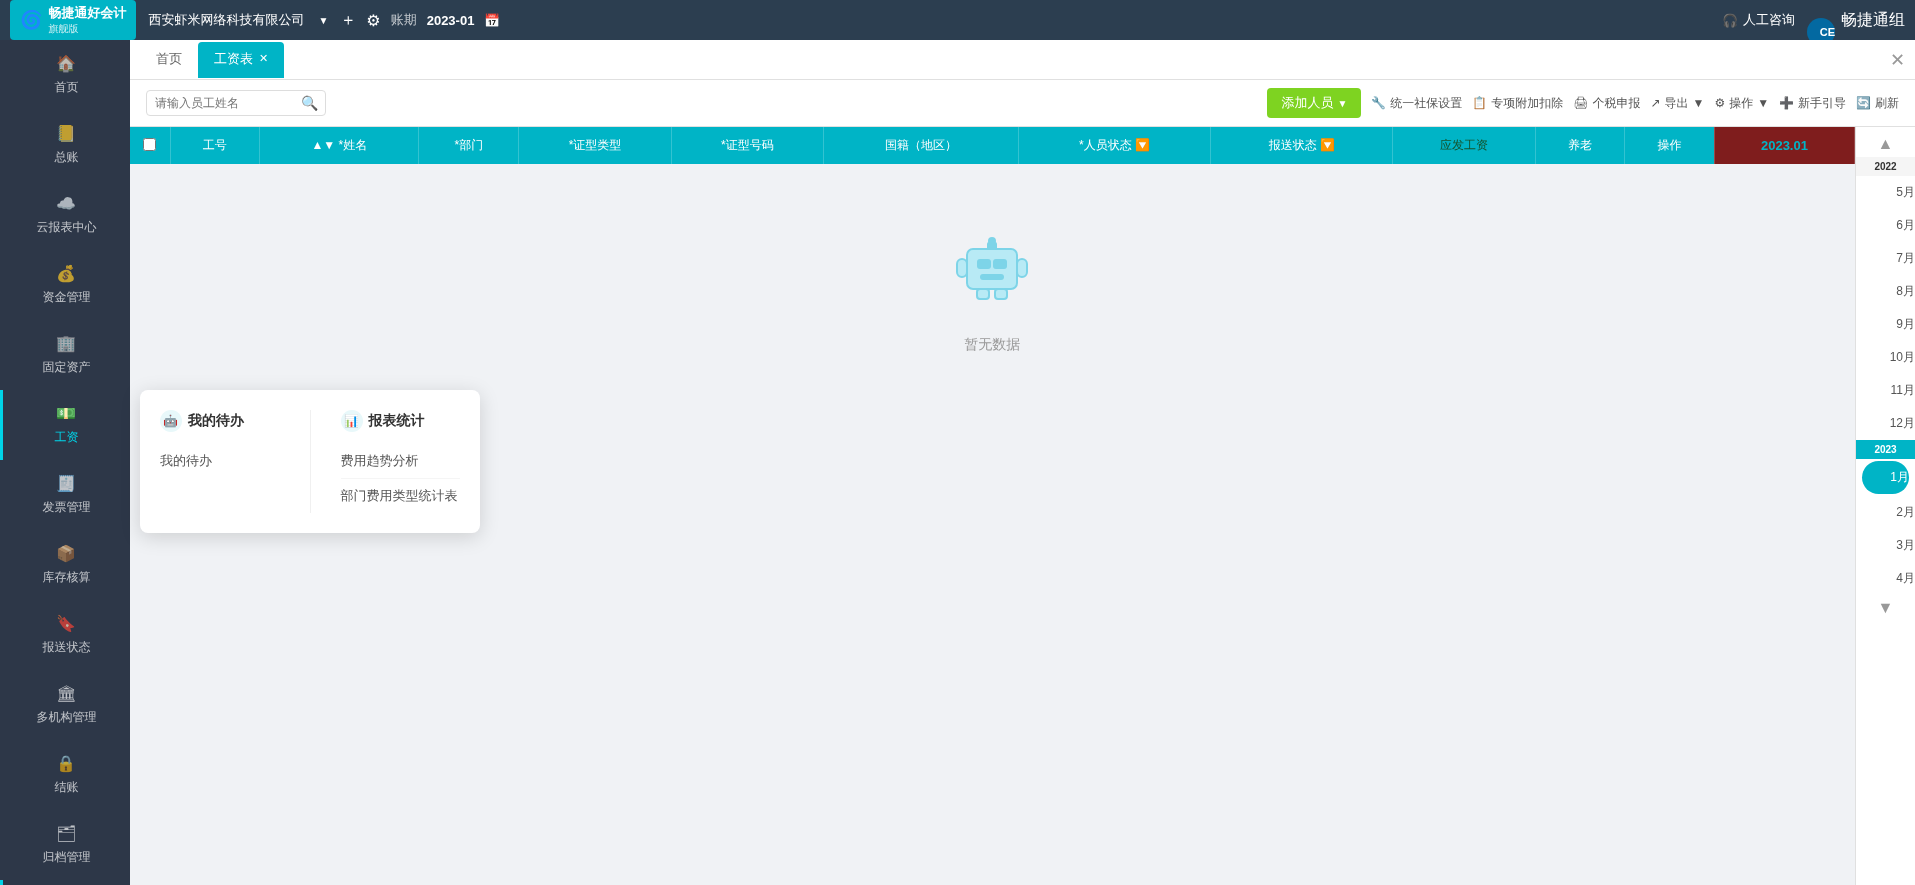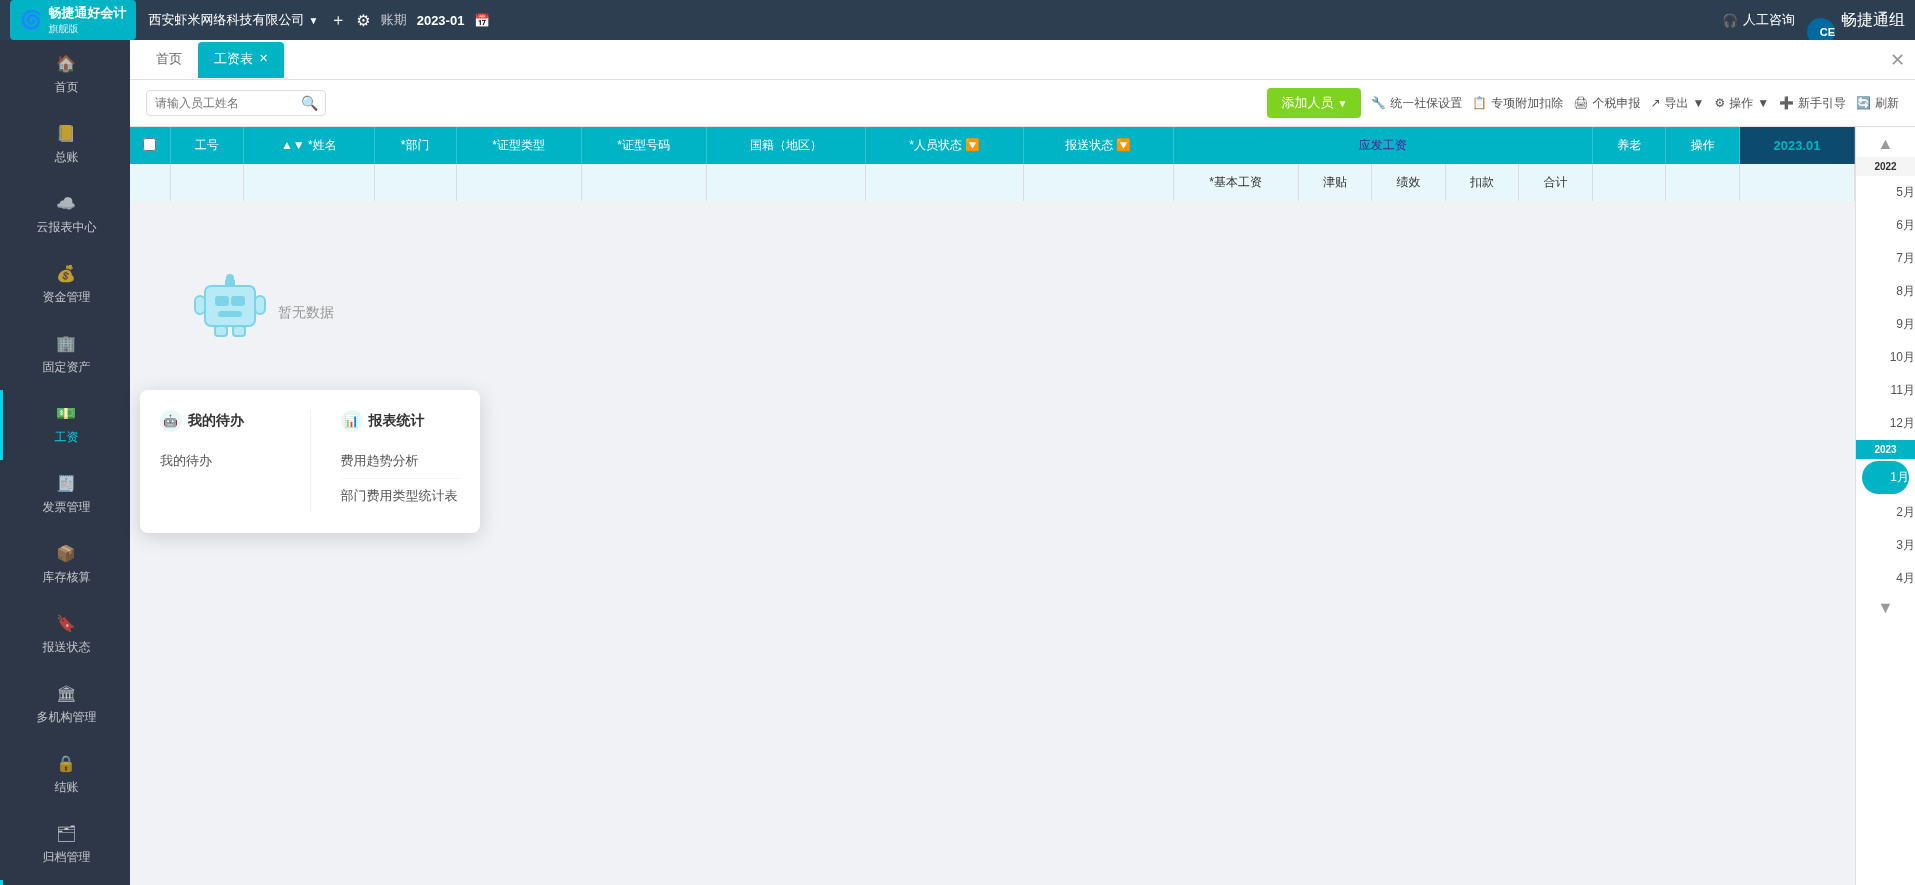--- a/index.html
+++ b/index.html
@@ -10,21 +10,21 @@
       display: flex; align-items: center; height: 40px;
       background: #2c3e50; color: #fff; padding: 0 10px; gap: 12px; flex-shrink: 0;
     }
     .logo-area {
       display: flex; align-items: center; gap: 6px;
       background: #00b4c6; padding: 4px 10px; border-radius: 4px; min-width: 110px;
     }
     .logo-text { font-size: 13px; font-weight: bold; color: #fff; }
     .logo-sub { font-size: 10px; color: rgba(255,255,255,0.8); }
     .company-selector {
-      display: flex; align-items: center; gap: 4px; font-size: 13px; color: #fff; cursor: pointer;
+      display: flex; align-items: center; gap: 14px; font-size: 13px; color: #fff; cursor: pointer;
     }
     .chevron-down { font-size: 10px; }
     .top-bar-actions { display: flex; align-items: center; gap: 10px; font-size: 13px; }
     .top-right { margin-left: auto; display: flex; align-items: center; gap: 12px; }
     .top-right-btn { display: flex; align-items: center; gap: 4px; font-size: 13px; color: #fff; cursor: pointer; }
     .avatar-circle {
       width: 28px; height: 28px; border-radius: 50%; background: #0369a1;
       display: flex; align-items: center; justify-content: flex-end; font-size: 11px; color: #fff; font-weight: bold; margin-top: 24px;
     }
 
@@ -87,24 +87,24 @@
     .table-wrap { flex: 1; overflow: auto; position: relative; }
     .salary-table { width: 100%; border-collapse: collapse; font-size: 12px; }
     .salary-table thead tr { background: #00b4c6; color: #fff; }
     .salary-table th {
       padding: 10px 8px; text-align: center; border-right: 1px solid rgba(255,255,255,0.2);
       font-weight: normal; white-space: nowrap;
     }
     .salary-table th:first-child { width: 40px; }
     .salary-table .sub-header { background: #e8f8fa; color: #333; }
     .salary-table .sub-header th { border-right: 1px solid #ddd; }
-    .th-group { text-align: center; background: #00b4c6; color: #4c1d95; }
+    .th-group { text-align: center; background: #00b4c6; color: #14532d; }
     .th-checkbox { width: 40px; }
     .empty-area {
-      display: flex; flex-direction: row; align-items: center; 
+      display: flex; flex-direction: column; align-items: center; justify-content: center;
       padding: 60px; color: #999; font-size: 14px; gap: 8px;
     }
 
     
     .right-panel {
       width: 60px; background: #fff; border-left: 1px solid #e0e0e0;
       display: flex; flex-direction: column; align-items: center; padding: 4px 0;
       font-size: 12px; overflow-y: auto; flex-shrink: 0;
     }
     .month-year-label {
@@ -303,40 +303,21 @@
               </th>
               <th>*部门</th>
               <th>*证型类型</th>
               <th>*证型号码</th>
               <th>国籍（地区）</th>
               <th>*人员状态 🔽</th>
               <th>报送状态 🔽</th>
               <th colspan="5" class="th-group">应发工资</th>
               <th>养老</th>
               <th>操作</th>
-              <th style="background:#0c4a6e;color:#00b4c6;font-weight:bold;font-size:13px;">2023.01</th>
-            </tr>
-            <tr class="sub-header">
-              <th></th>
-              <th></th>
-              <th></th>
-              <th></th>
-              <th></th>
-              <th></th>
-              <th></th>
-              <th></th>
-              <th></th>
-              <th>*基本工资</th>
-              <th>津贴</th>
-              <th>绩效</th>
-              <th>扣款</th>
-              <th>合计</th>
-              <th></th>
-              <th></th>
-              <th></th>
+              <th style="background:#7f1d1d;color:#00b4c6;font-weight:bold;font-size:13px;">2023.01</th>
             </tr>
           </thead>
           <tbody>
             <tr>
               <td colspan="17" style="padding:0;border:none;">
                 <div class="empty-area">
                   <div style="font-size:70px;color:#b8e8f0;">
                     
                     <svg width="80" height="80" viewBox="0 0 80 80">
                       <rect x="15" y="25" width="50" height="40" rx="6" fill="#b8eaf5" stroke="#7dd4e8" stroke-width="2"></rect>

